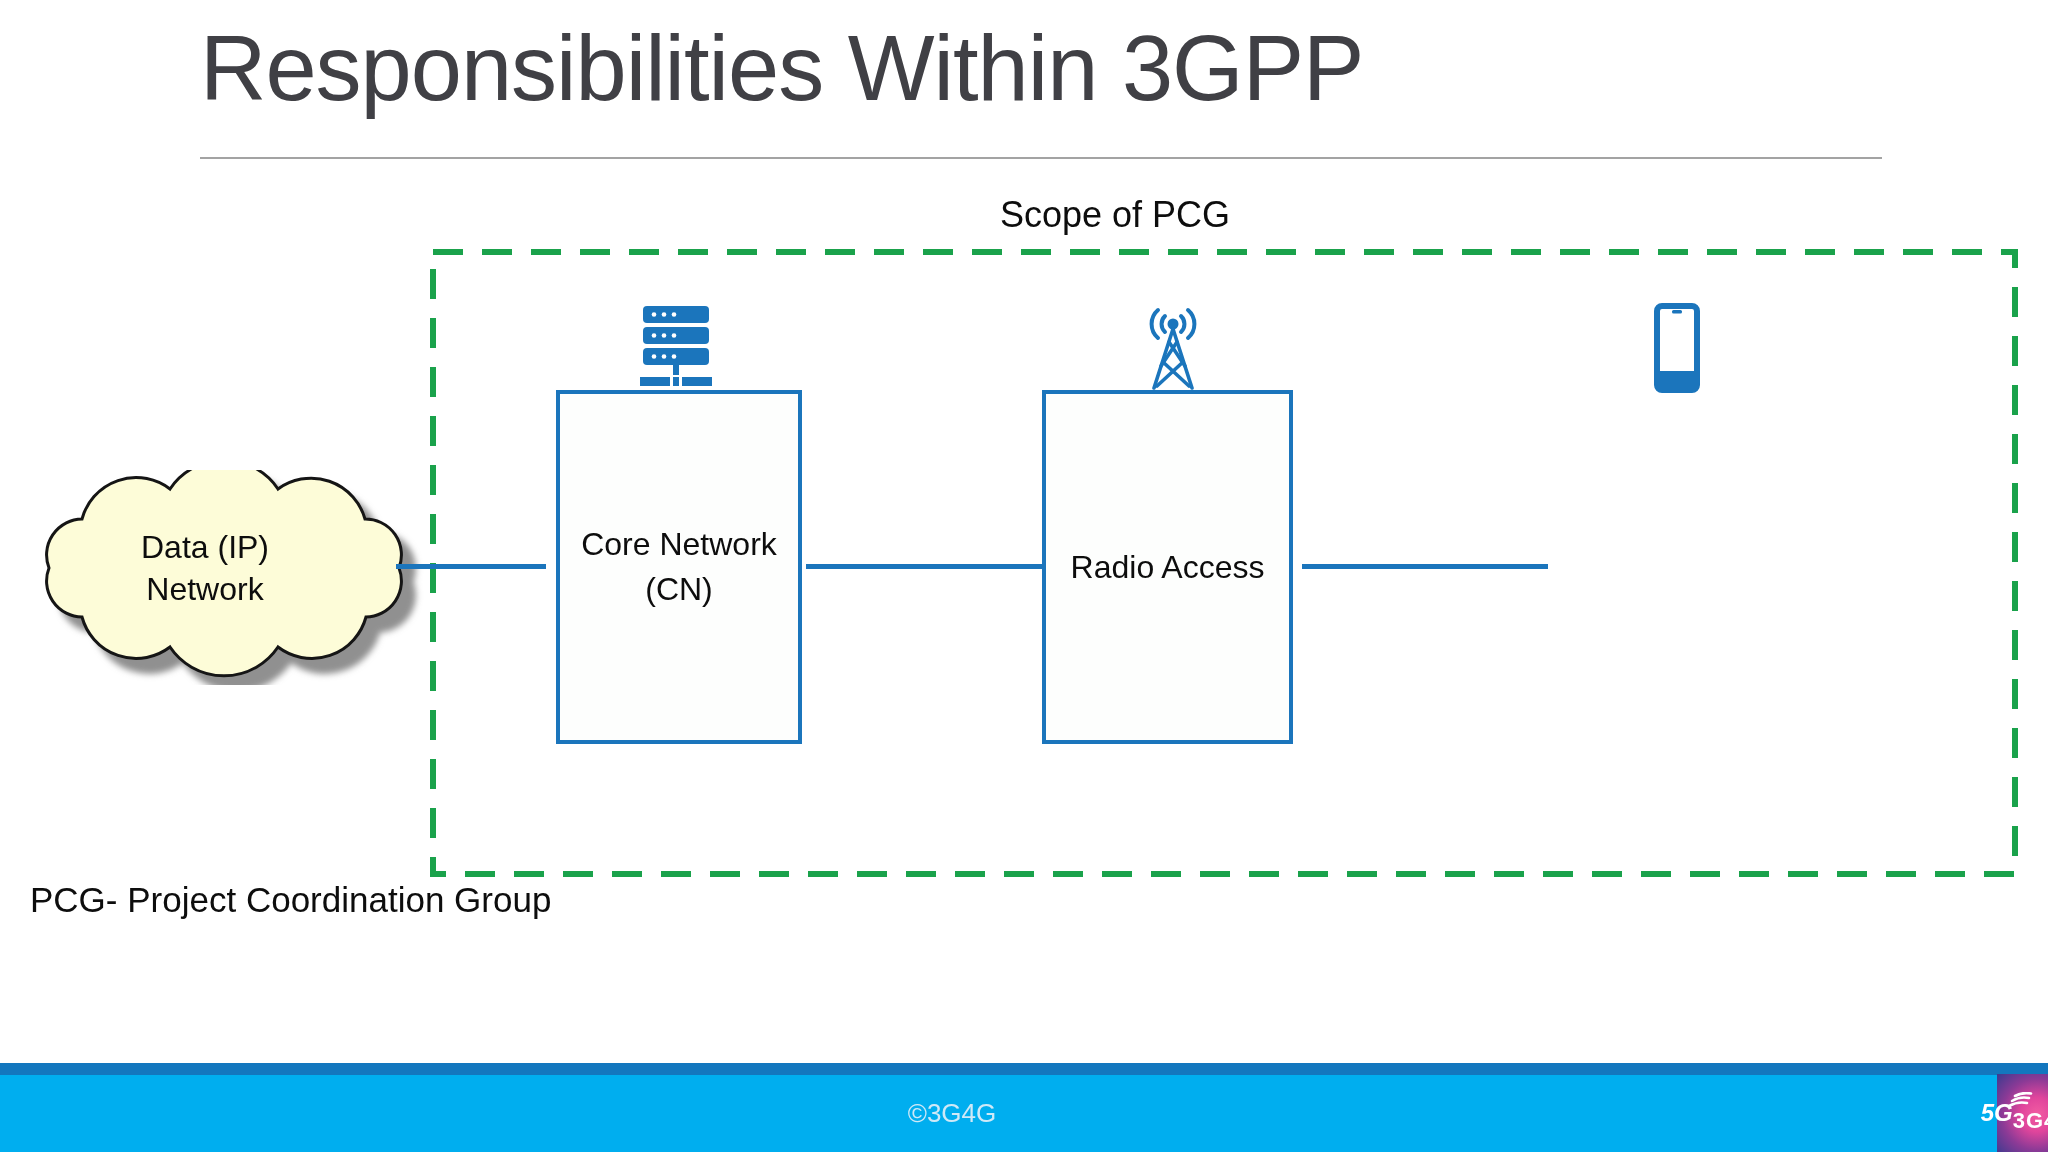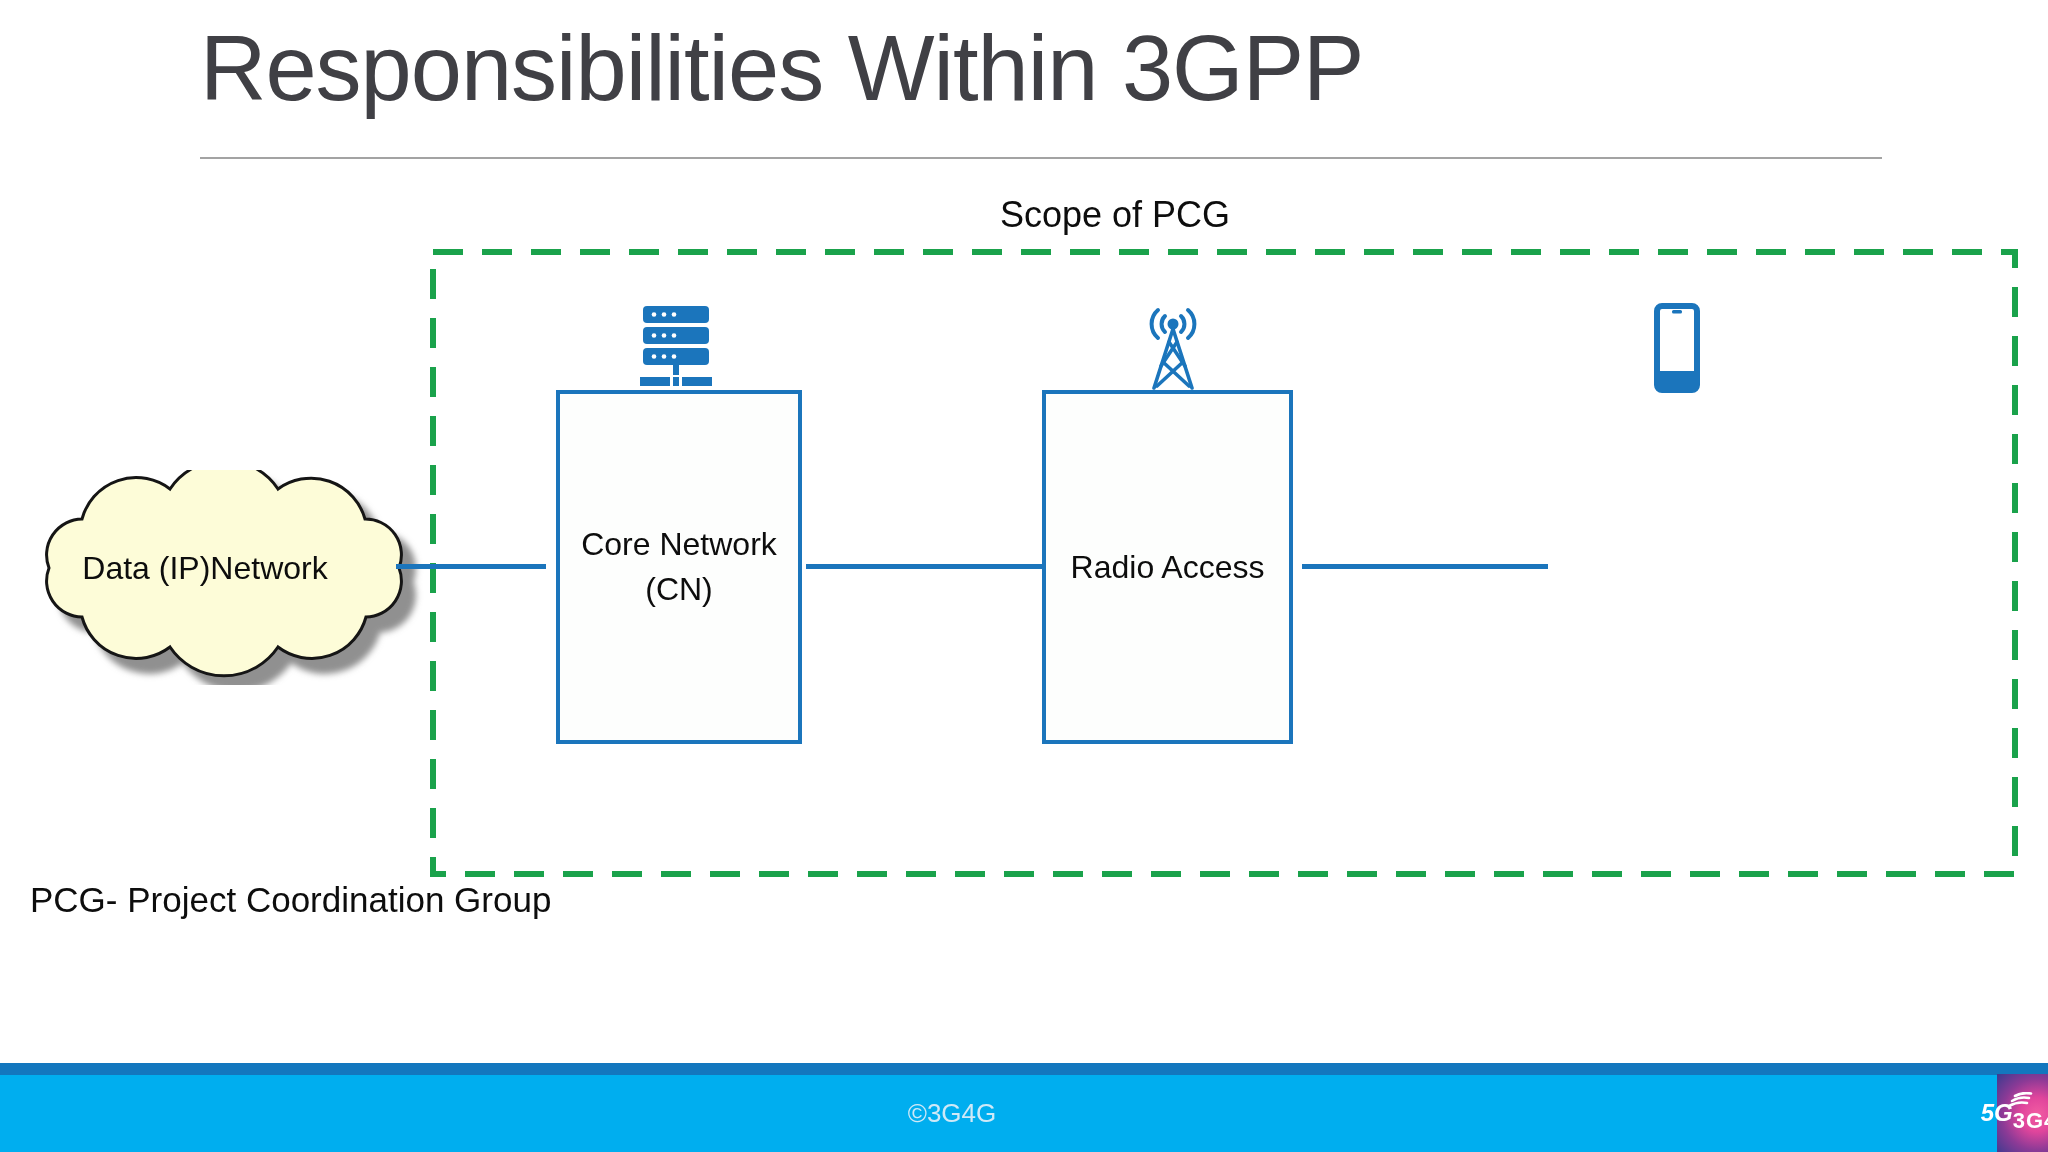--- a/index.html
+++ b/index.html
@@ -19,21 +19,21 @@
   .scope-label{
     position:absolute;left:1000px;top:194px;width:350px;text-align:left;
     font-size:36px;color:#0d0d0d;
   }
   
   .scope-rect{position:absolute;left:430px;top:249px;width:1588px;height:628px;}
   
   .cloud-wrap{position:absolute;left:30px;top:470px;width:420px;height:215px;}
   .cloud-label{
     position:absolute;left:60px;top:518px;width:290px;height:100px;
-    display:flex;flex-direction:row;align-items:center;justify-content:center;
+    display:flex;flex-direction:column;align-items:center;justify-content:center;
     font-size:32px;line-height:1.32;color:#0d0d0d;text-align:center;
   }
   
   .connector{position:absolute;height:5px;background:#1b75bc;top:564px;}
   .connector.c1{left:396px;width:150px;}
   .connector.c2{left:806px;width:240px;}
   .connector.c3{left:1302px;width:246px;}
   
   .net-box{
     position:absolute;top:390px;height:354px;background:#fdfefd;

